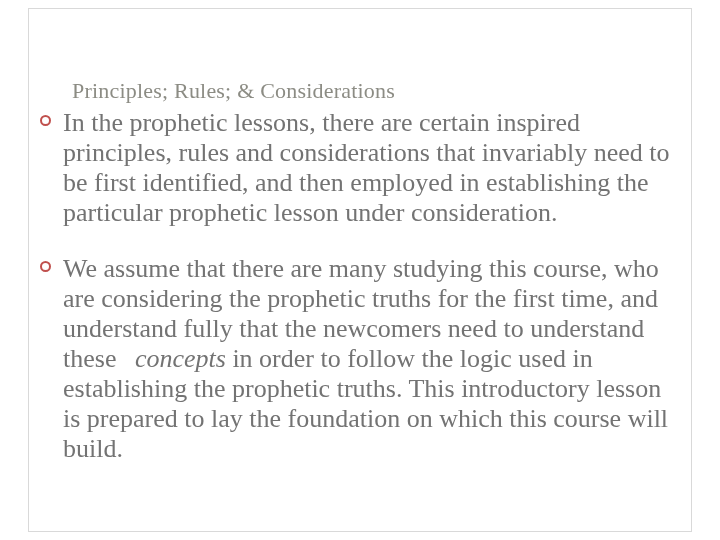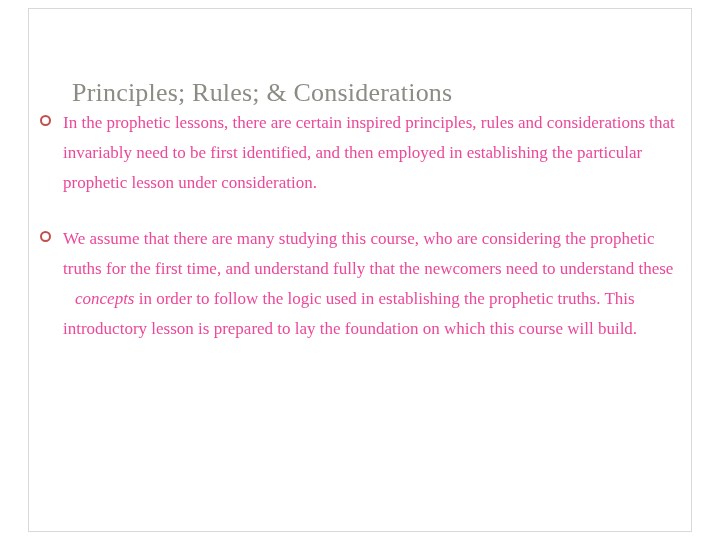--- a/index.html
+++ b/index.html
@@ -24,21 +24,21 @@
     height: 524px;
     border: 1px solid #d9d9d9;
     box-sizing: border-box;
     pointer-events: none;
   }
   .title {
     position: absolute;
     left: 72px;
     top: 58px;
     width: 580px;
-    font-size: 26px;
+    font-size: 22px;
     line-height: 36px;
     color: #8c8c84;
     font-family: "Liberation Serif", serif;
     font-weight: normal;
     letter-spacing: 0.2px;
   }
   .body {
     position: absolute;
     left: 40px;
     top: 108px;
@@ -53,23 +53,23 @@
     flex: 0 0 auto;
     width: 11px;
     height: 11px;
     border: 2px solid #c0504d;
     border-radius: 50%;
     box-sizing: border-box;
     margin: 7px 12px 0 0;
   }
   .bullet-text {
     flex: 1 1 auto;
-    font-size: 17px;
+    font-size: 26px;
     line-height: 30px;
-    color: #ec4899;
+    color: #737373;
     font-family: "Liberation Serif", serif;
   }
   .bullet-text em {
     font-style: italic;
     margin-left: 12px;
   }
   .para-1 { width: 590px; }
   .para-2 { width: 600px; }
 </style>
 </head>

